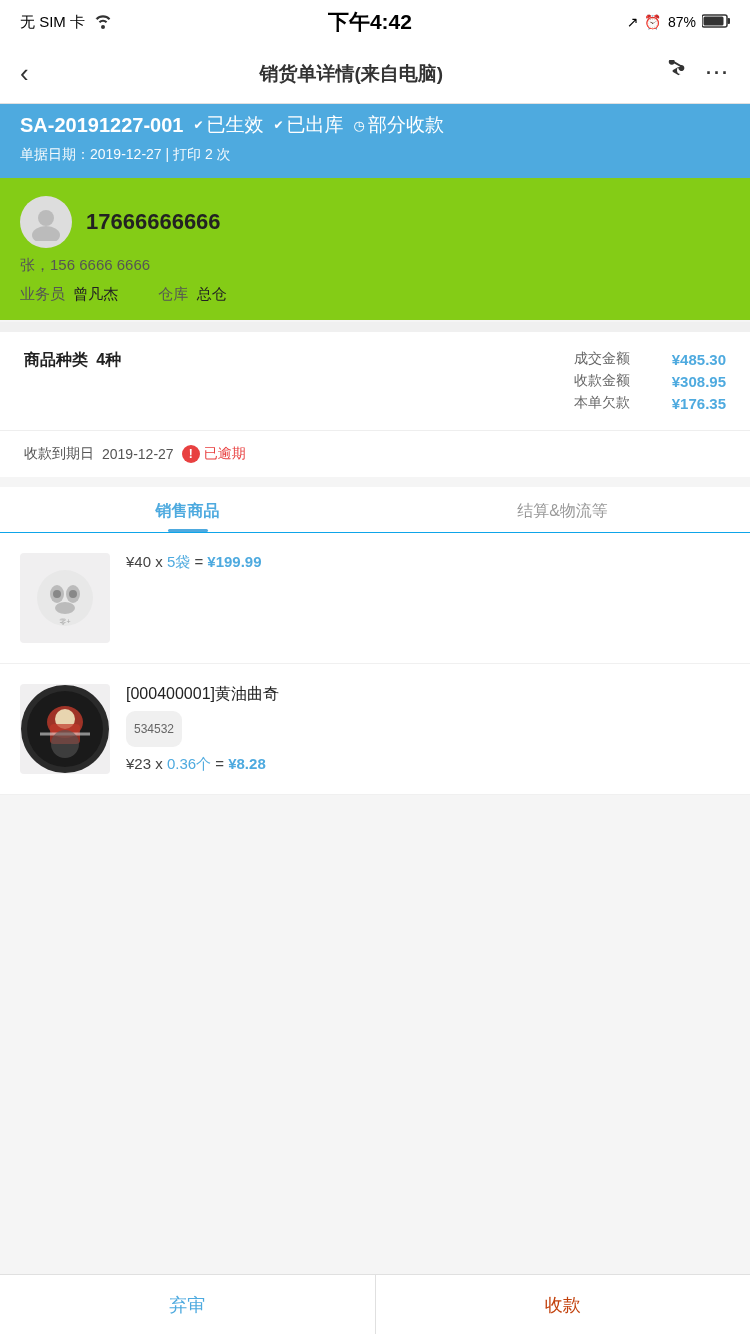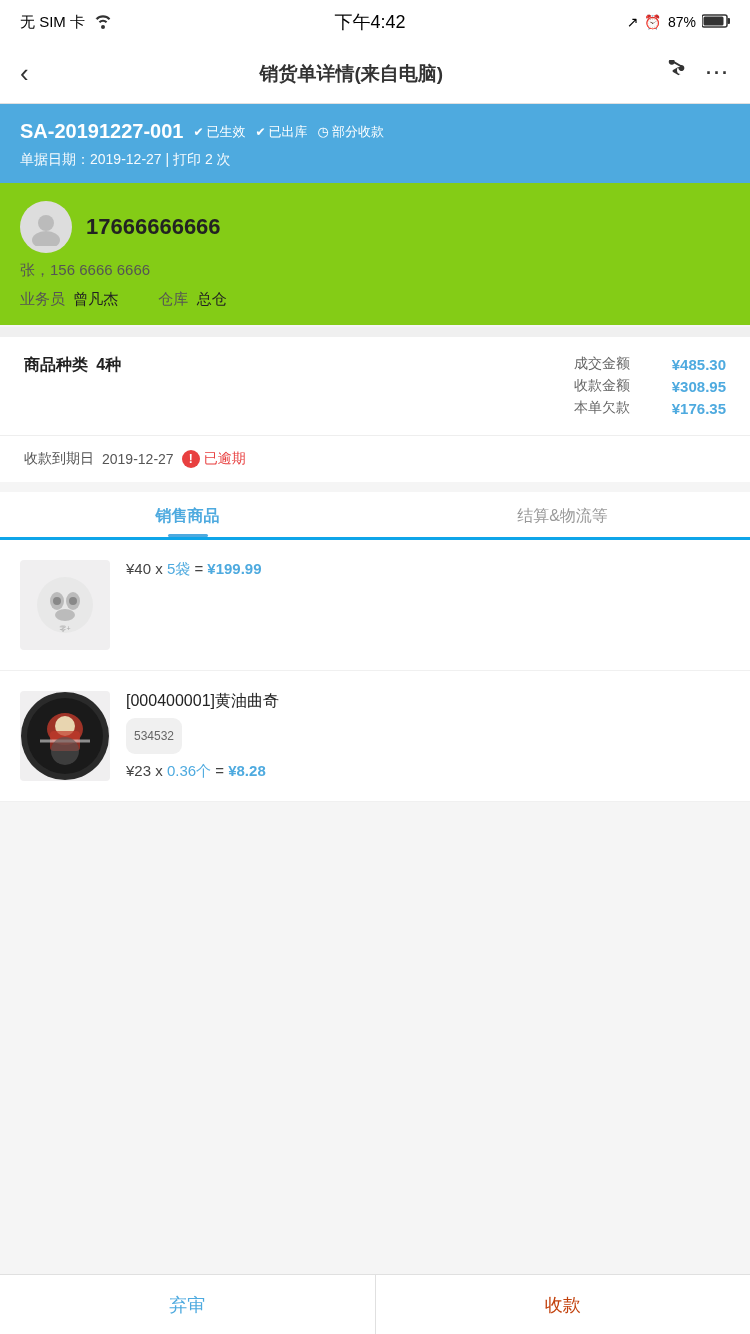--- a/index.html
+++ b/index.html
@@ -17,21 +17,21 @@
       background: #fff;
       height: 44px;
       display: flex;
       align-items: center;
       justify-content: space-between;
       padding: 0 20px;
       font-size: 15px;
       font-weight: 500;
     }
     .status-bar-left { display: flex; align-items: center; gap: 8px; }
-    .status-bar-center { font-size: 18px; font-weight: 400; }
+    .status-bar-center { font-size: 21px; font-weight: 700; }
     .status-bar-right { display: flex; align-items: center; gap: 6px; font-size: 14px; }
 
     
     .nav-bar {
       background: #fff;
       height: 60px;
       display: flex;
       align-items: center;
       padding: 0 20px;
       border-bottom: 1px solid #e0e0e0;
@@ -57,38 +57,38 @@
     }
     .nav-icon {
       font-size: 20px;
       color: #333;
       cursor: pointer;
     }
 
     
     .order-banner {
       background: #4EAADF;
-      padding: 16px 20px 14px;
+      padding: 8px 20px 14px;
     }
     .order-banner-top {
       display: flex;
       align-items: center;
       gap: 10px;
       margin-bottom: 8px;
     }
     .order-id {
       font-size: 20px;
       font-weight: 700;
       color: #fff;
     }
     .badge {
       display: inline-flex;
       align-items: center;
       gap: 3px;
-      font-size: 13px;
+      font-size: 19px;
       color: #fff;
     }
     .badge-check::before {
       content: '✔';
       font-size: 12px;
     }
     .badge-clock::before {
       content: '◷';
       font-size: 13px;
     }
@@ -221,21 +221,21 @@
       font-weight: 700;
     }
 
     
     .tabs-section {
       background: #fff;
       margin-top: 10px;
     }
     .tabs-row {
       display: flex;
-      border-bottom: 3px solid #0ea5e9;
+      border-bottom: 1px solid #0ea5e9;
     }
     .tab-item {
       flex: 1;
       text-align: center;
       padding: 14px 0 10px;
       font-size: 16px;
       color: #999;
       position: relative;
       cursor: pointer;
     }

